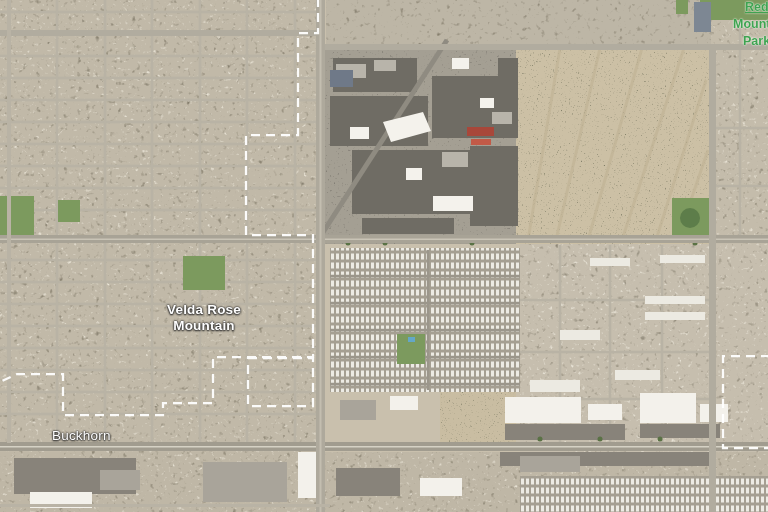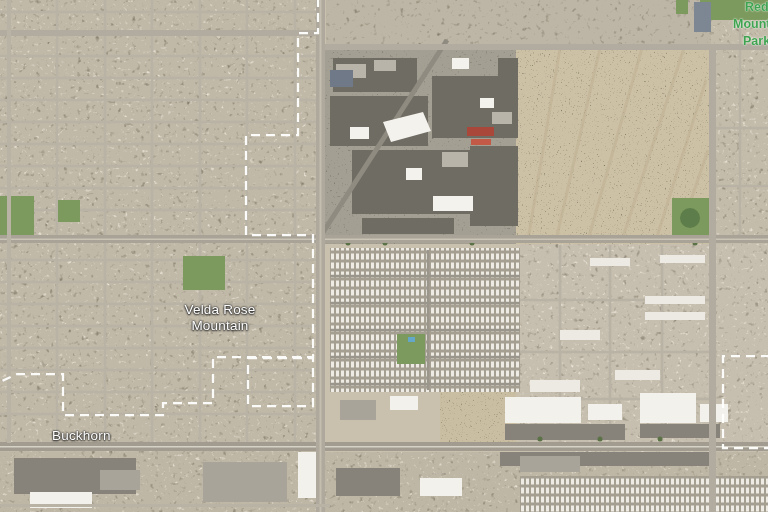--- a/index.html
+++ b/index.html
@@ -147,25 +147,25 @@
       <rect x="0" y="504" width="330" height="3" fill="#b9b3a5"></rect>
     </g>
 
     <g fill="none" stroke="#ffffff" stroke-width="2.25" stroke-dasharray="9 6" opacity="0.95">
       <path d="M318 -2 V33 H298 V135 H246 V235 H313 V357 H213 V403 H163 V415 H63 V374 H17 L0 382" stroke="#ffffff"></path>
       <path d="M248 358 H313 V406 H248 Z" stroke="#ffffff"></path>
       <path d="M770 356 H723 V448 H770" stroke="#ffffff"></path>
     </g>
   </svg>
 
-  <div class="map-label centered" style="left:160px;top:302px;width:120px;">
+  <div class="map-label centered" style="left:144px;top:302px;width:120px;font-weight:bold;">
     <div>Velda Rose</div>
     <div>Mountain</div>
   </div>
 
   <div class="map-label" style="left:52px;top:428px;">Buckhorn</div>
 
   <div>
-    <div class="park-label" style="left:745px;top:0px;">Red</div>
+    <div class="park-label" style="left:745px;top:0px;text-decoration:underline;">Red</div>
     <div class="park-label" style="left:733px;top:17px;">Mountain</div>
     <div class="park-label" style="left:743px;top:34px;">Park</div>
   </div>
 </div>
 
 </body></html>

